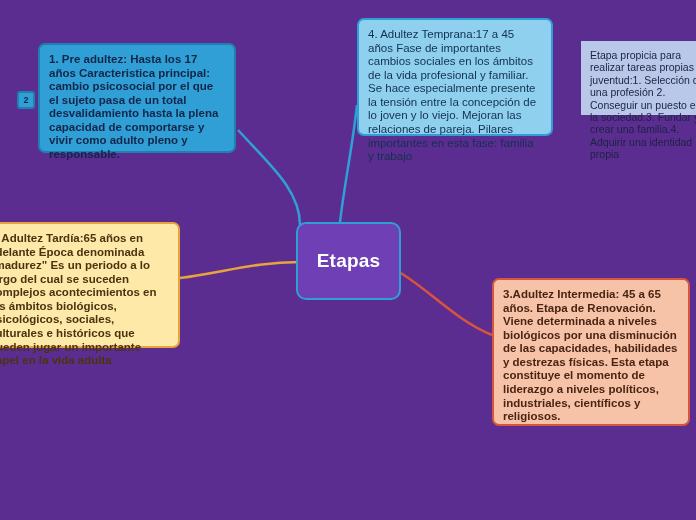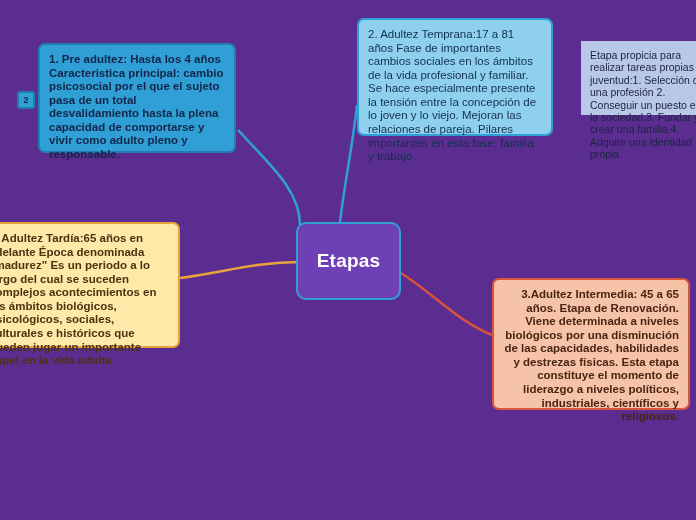--- a/index.html
+++ b/index.html
@@ -108,35 +108,35 @@
     <path d="M 300 262 C 255 262, 225 272, 180 278" fill="none" stroke="#e8a33d" stroke-width="2.5"></path>
   </svg>
 
   <div class="node central" style="left:296px; top:222px; width:105px; height:78px;">
     <div>
       <span>Etapas</span>
     </div>
   </div>
 
   <div class="node branch b-blue" style="left:38px; top:43px; width:198px; height:110px;">
-    <span>1. Pre adultez: Hasta los 4 años Caracteristica principal: cambio psicosocial por el que el sujeto pasa de un total desvalidamiento hasta la plena capacidad de comportarse y vivir como adulto pleno y responsable.</span>
+    <span>1. Pre adultez: Hasta los 17 años Caracteristica principal: cambio psicosocial por el que el sujeto pasa de un total desvalidamiento hasta la plena capacidad de comportarse y vivir como adulto pleno y responsable.</span>
   </div>
   <div class="bullet-marker" style="left:17px; top:91px;">
     <span>2</span>
   </div>
 
   <div class="node branch b-lightblue" style="left:357px; top:18px; width:196px; height:118px;">
-    <span>2. Adultez Temprana:17 a 81 años Fase de importantes cambios sociales en los ámbitos de la vida profesional y familiar. Se hace especialmente presente la tensión entre la concepción de lo joven y lo viejo. Mejoran las relaciones de pareja. Pilares importantes en esta fase: familia y trabajo</span>
+    <span>4. Adultez Temprana:17 a 45 años Fase de importantes cambios sociales en los ámbitos de la vida profesional y familiar. Se hace especialmente presente la tensión entre la concepción de lo joven y lo viejo. Mejoran las relaciones de pareja. Pilares importantes en esta fase: familia y trabajo</span>
   </div>
 
   <div class="node branch b-plain" style="left:581px; top:41px; width:140px; height:74px;">
     <span>Etapa propicia para realizar tareas propias de juventud:1. Selección de una profesión  2. Conseguir un puesto en la sociedad.3. Fundar y crear una familia.4. Adquirir una identidad propia</span>
   </div>
 
-  <div class="node branch b-peach" style="left:492px; top:278px; width:198px; height:132px;text-align:right;">
+  <div class="node branch b-peach" style="left:492px; top:278px; width:198px; height:148px;">
     <span>3.Adultez Intermedia: 45 a 65 años. Etapa de Renovación. Viene determinada a niveles biológicos por una disminución de las capacidades, habilidades y destrezas físicas. Esta etapa constituye el momento de liderazgo a niveles políticos, industriales, científicos y religiosos.</span>
   </div>
 
   <div class="node branch b-yellow" style="left:-22px; top:222px; width:202px; height:126px;">
     <span>4. Adultez Tardía:65 años en adelante Época denominada "madurez" Es un periodo a lo largo del cual se suceden complejos acontecimientos en los ámbitos biológicos, psicológicos, sociales, culturales e históricos que pueden jugar un importante papel en la vida adulta</span>
   </div>
 
 </div>
 
 </body></html>

